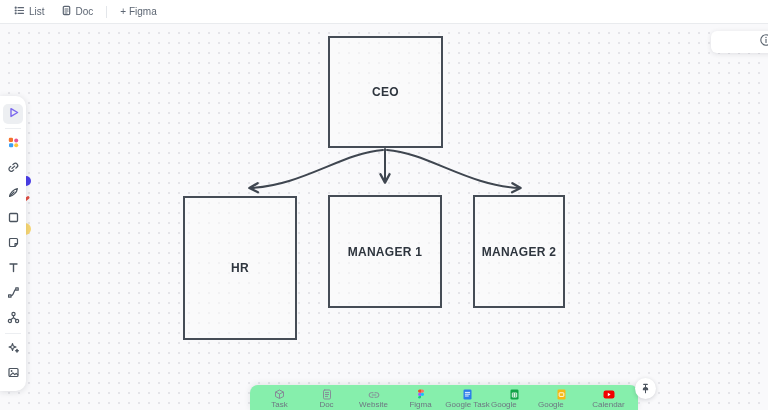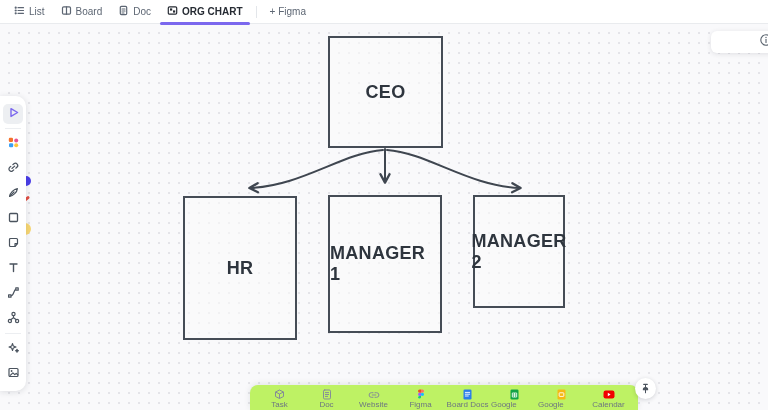--- a/index.html
+++ b/index.html
@@ -29,25 +29,25 @@
   .canvas {
     position:absolute; left:0; right:0; top:24px; bottom:0;
     background-color:#f9f9fb;
     background-image:radial-gradient(circle, #e4e4e9 1px, transparent 1.2px);
     background-size:10px 10px; background-position:4px 4px; z-index:1;
   }
   
   .node {
     position:absolute; box-sizing:border-box; border:2px solid #454c56;
     background:rgba(251,251,252,0.55); display:flex; align-items:center; justify-content:center;
-    font-weight:700; font-size:18px; letter-spacing:0.3px; color:#2e353e; z-index:5;
+    font-weight:700; font-size:12px; letter-spacing:0.3px; color:#2e353e; z-index:5;
   }
   .node-ceo      { left:328px; top:36px;  width:115px; height:112px; }
   .node-hr       { left:183px; top:196px; width:114px; height:144px; }
-  .node-manager1 { left:328px; top:195px; width:114px; height:138px; }
+  .node-manager1 { left:328px; top:195px; width:114px; height:113px; }
   .node-manager2 { left:473px; top:195px; width:92px; height:113px; }
   .connector-layer { position:absolute; inset:0; z-index:4; pointer-events:none; }
   
   .sidepanel {
     position:absolute; left:0; top:96px; width:26px; padding:5px 0 5px;
     background:#fff; border-radius:0 10px 10px 0;
     box-shadow:0 1px 6px rgba(30,35,50,0.14); z-index:20;
     display:flex; flex-direction:column; align-items:center;
   }
   .tool {
@@ -63,21 +63,21 @@
   .mark-yellow { left:19px; top:223px; width:12px; height:12px; border-radius:50%; background:#f8d772; }
   
   .info-card {
     position:absolute; left:711px; top:31px; width:70px; height:22px; background:#fff;
     border-radius:6px; box-shadow:0 1px 5px rgba(30,35,50,0.12); z-index:20;
     display:flex; align-items:center; justify-content:flex-end; padding-right:8px;
     box-sizing:border-box;
   }
   
   .embedbar {
-    position:absolute; left:250px; top:385px; width:388px; height:25px; background:#bef264;
+    position:absolute; left:250px; top:385px; width:388px; height:25px; background:#86efac;
     border-radius:8px 8px 0 0; box-shadow:0 -1px 6px rgba(30,35,50,0.1); z-index:20;
     display:flex; align-items:flex-start; padding:4px 6px 0; box-sizing:border-box;
   }
   .embed-item {
     flex:1; display:flex; flex-direction:column; align-items:center; gap:1px;
     font-size:8px; color:#6d7681; cursor:pointer; line-height:1;
   }
   .embed-icon { height:11px; display:flex; align-items:center; justify-content:center; }
   .pin-btn {
     position:absolute; left:635px; top:378px; width:21px; height:21px; border-radius:50%;
@@ -96,44 +96,25 @@
           <circle cx="1.7" cy="5.5" r="0.5" fill="#5d6673"></circle>
           <circle cx="1.7" cy="8.3" r="0.5" fill="#5d6673"></circle>
           <path d="M4 2.7h5.5M4 5.5h5.5M4 8.3h5.5"></path>
         </svg>
     </span>
     <span>List</span>
   </div>
   <div class="tab">
     <span>
       <svg width="11" height="11" viewBox="0 0 11 11" fill="none" stroke="#5d6673" stroke-width="1.2" stroke-linecap="round">
-          <rect x="1.5" y="1.8" width="8" height="7.4" rx="1.2"></rect>
-          <path d="M5.5 1.8v7.4"></path>
-        </svg>
-    </span>
-    <span>Board</span>
-  </div>
-  <div class="tab">
-    <span>
-      <svg width="11" height="11" viewBox="0 0 11 11" fill="none" stroke="#5d6673" stroke-width="1.2" stroke-linecap="round">
           <rect x="2.3" y="1.3" width="6.4" height="8.4" rx="1.2"></rect>
           <path d="M4 4h3M4 6h3M4 8h2"></path>
         </svg>
     </span>
     <span>Doc</span>
-  </div>
-  <div class="tab active">
-    <span>
-      <svg width="11" height="11" viewBox="0 0 11 11" fill="none" stroke="#262b33" stroke-width="1.2" stroke-linecap="round">
-          <rect x="1.3" y="1.8" width="8.4" height="7.4" rx="1.2"></rect>
-          <rect x="3" y="3.4" width="2.2" height="2.2" fill="#262b33" stroke="none"></rect>
-          <rect x="6" y="5.4" width="2.2" height="2.2" fill="#262b33" stroke="none"></rect>
-        </svg>
-    </span>
-    <span>ORG CHART</span>
   </div>
   <div class="tab-divider"></div>
   <div class="tab">
     <span>+ Figma</span>
   </div>
 </div>
 
 <div class="canvas"></div>
 
 <svg class="connector-layer" width="768" height="410" viewBox="0 0 768 410">
@@ -312,21 +293,21 @@
     </span>
     <span>Figma</span>
   </div>
   <div class="embed-item">
     <span class="embed-icon">
       <svg width="9" height="11" viewBox="0 0 9 11" fill="none">
           <rect x="0.5" y="0.5" width="8" height="10" rx="1.3" fill="#2b7de9"></rect>
           <path d="M2.3 3.4h4.4M2.3 5.2h4.4M2.3 7h3" stroke="#fff" stroke-width="0.9" stroke-linecap="round"></path>
         </svg>
     </span>
-    <span>Board Docs</span>
+    <span>Google Task</span>
   </div>
   <div class="embed-item">
     <span class="embed-icon">
       <svg width="9" height="11" viewBox="0 0 9 11" fill="none">
           <rect x="0.5" y="0.5" width="8" height="10" rx="1.3" fill="#12a347"></rect>
           <path d="M2.3 4h4.4v4H2.3ZM2.3 6h4.4M4.5 4v4" stroke="#fff" stroke-width="0.8"></path>
         </svg>
     </span>
     <span>Google Sheets</span>
   </div>

